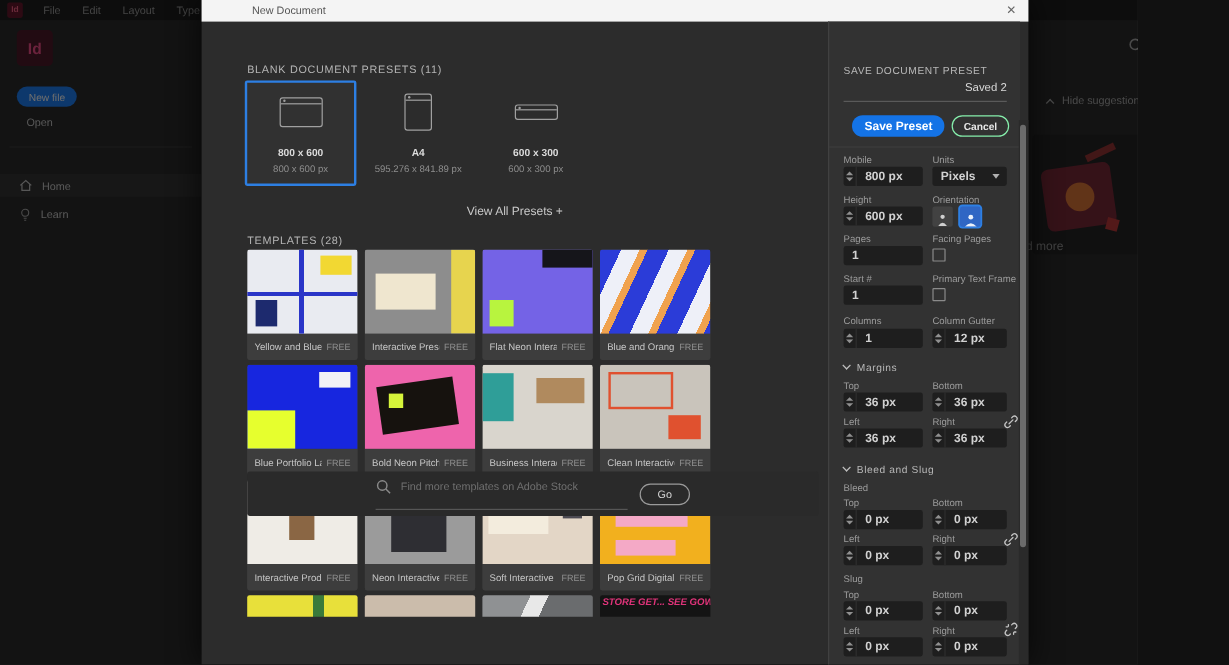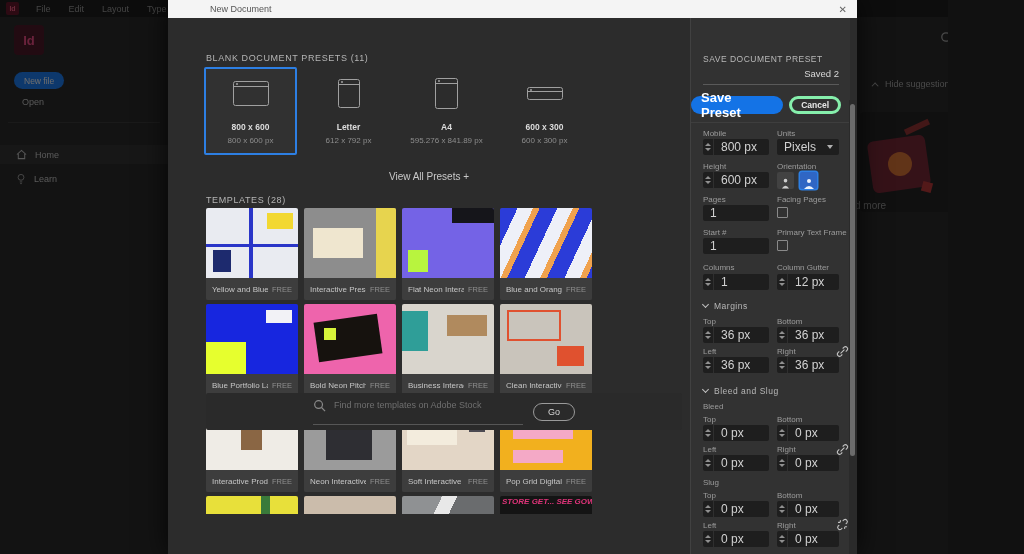--- a/index.html
+++ b/index.html
@@ -123,29 +123,29 @@
   #search-input { display:flex; align-items:center; gap:8px; border-bottom:1px solid #565656; padding-bottom:12px; width:210px; }
   #search-input .ph { color:#6f6f6f; font-size:9px; }
   .go-btn { border:1px solid #9a9a9a; border-radius:10px; color:#d8d8d8; font-size:9px; padding:3px 14px; }
 
   
   #panel { position:absolute; left:522px; top:18px; width:160px; height:536px; background:#323232; border-left:1px solid #414141; }
   .p-abs { position:absolute; }
   .p-lbl { color:#9c9c9c; font-size:8px; }
   .p-hdr { color:#b8b8b8; font-size:8.5px; letter-spacing:0.5px; }
   .p-field { height:16px; background:#1e1e1e; border-radius:2px; display:flex; align-items:center; }
-  .p-field .fval { color:#d2d2d2; font-size:12px; padding-left:7px; }
+  .p-field .fval { color:#d2d2d2; font-size:10px; padding-left:7px;font-weight:bold; }
   .spin { width:11px; height:100%; display:flex; flex-direction:column; align-items:center; justify-content:center; gap:2px; border-right:1px solid #2f2f2f; }
   .spin i { width:0; height:0; border-left:3px solid transparent; border-right:3px solid transparent; }
   .spin .up { border-bottom:3px solid #909090; }
   .spin .dn { border-top:3px solid #909090; }
   .dd-arrow { margin-left:auto; margin-right:6px; width:0; height:0; border-left:3.5px solid transparent; border-right:3.5px solid transparent; border-top:4px solid #b0b0b0; }
   .name-input { color:#d8d8d8; font-size:9.5px; border-bottom:1px solid #5a5a5a; padding-bottom:5px; }
-  .btn-blue { background:#1473e6; color:#fff; font-size:13px; font-weight:bold; border-radius:9px; height:18px; display:flex; align-items:center; padding:0 10px; }
-  .btn-ghost { border:3px solid #86efac; color:#e8e8e8; font-size:8.5px; font-weight:bold; border-radius:9px; height:18px; display:flex; align-items:center; padding:0 9px; }
+  .btn-blue { background:#1473e6; color:#fff; font-size:10px; font-weight:bold; border-radius:9px; height:18px; display:flex; align-items:center; padding:0 10px; }
+  .btn-ghost { border:1px solid #86efac; color:#e8e8e8; font-size:8.5px; font-weight:bold; border-radius:9px; height:18px; display:flex; align-items:center; padding:0 9px; }
   .checkbox { width:11px; height:11px; border:1px solid #8a8a8a; border-radius:1px; background:transparent; }
   .orient { width:17px; height:17px; border-radius:2px; background:#424242; display:flex; align-items:flex-end; justify-content:center; overflow:hidden; }
   .orient.sel { background:#2f66c4; box-shadow:0 0 0 1.5px #2d7fe3; }
   .sec-chev { width:5px; height:5px; border-right:1.5px solid #c0c0c0; border-bottom:1.5px solid #c0c0c0; transform:rotate(45deg); display:inline-block; margin-right:6px; vertical-align:2px; }
   .linkbox { position:absolute; width:18px; height:18px; display:flex; align-items:center; justify-content:center; }
   
   #scrollbar { position:absolute; left:681px; top:100px; width:8px; height:454px; background:#2a2a2a; }
   #scrollthumb { position:absolute; left:1px; top:4px; width:5px; height:352px; background:#6b6b6b; border-radius:3px; }
 </style>
 </head>
@@ -232,27 +232,20 @@
       <div id="preset-row">
         <div class="preset sel">
           <div class="icon-zone">
               <span class="doc land"></span>
             </div>
           <span class="pname">800 x 600</span>
           <span class="pdims">800 x 600 px</span>
         </div>
         <div class="preset">
           <div class="icon-zone">
-              <span class="doc port-l"></span>
-            </div>
-          <span class="pname">Letter</span>
-          <span class="pdims">612 x 792 px</span>
-        </div>
-        <div class="preset">
-          <div class="icon-zone">
               <span class="doc port-a4"></span>
             </div>
           <span class="pname">A4</span>
           <span class="pdims">595.276 x 841.89 px</span>
         </div>
         <div class="preset">
           <div class="icon-zone">
               <span class="doc wide"></span>
             </div>
           <span class="pname">600 x 300</span>

